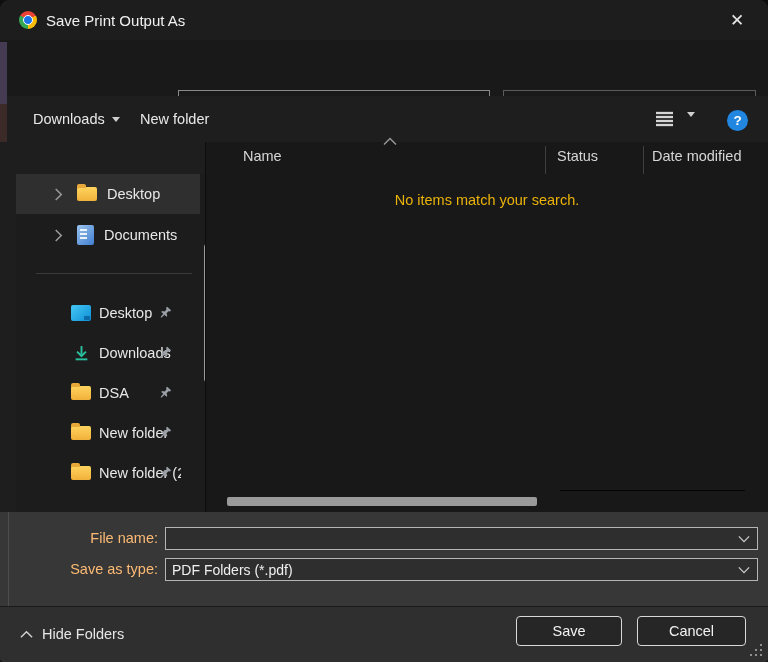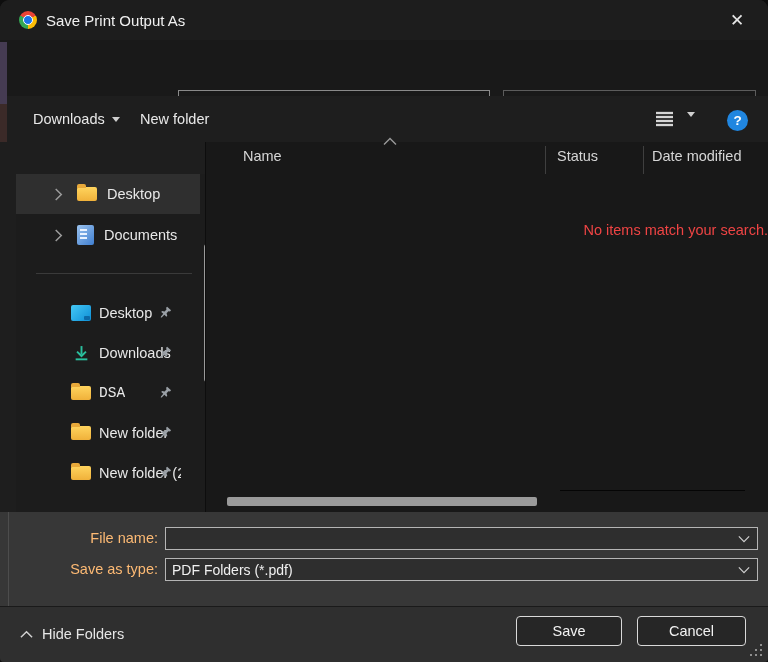--- a/index.html
+++ b/index.html
@@ -74,22 +74,22 @@
            max-width:82px;overflow:hidden;}
   .pin{position:absolute;right:28px;top:13px;}
   .side-scroll{position:absolute;left:188px;top:70px;width:6px;height:138px;background:#9a9a9a;
                border-radius:3px;}
   .vdivider{position:absolute;left:205px;top:0;width:1px;height:370px;background:#0d0d0d;}
 
   .listarea{position:absolute;left:206px;top:0;width:562px;height:370px;background:#181818;}
   .colhead{position:absolute;top:6px;font-size:14.5px;color:#d6d6d6;}
   .sortcaret{position:absolute;left:177px;top:-5px;}
   .coldiv{position:absolute;top:4px;width:1px;height:28px;background:#3f3f3f;}
-  .emptymsg{position:absolute;left:0;top:50px;width:562px;text-align:right;
-            font-size:14.5px;color:#ef4444;margin-top:30px;}
+  .emptymsg{position:absolute;left:0;top:50px;width:562px;text-align:center;
+            font-size:14.5px;color:#eab308;}
   .faintline{position:absolute;left:354px;top:348px;width:185px;height:1px;background:#050505;}
   .hscroll-thumb{position:absolute;left:21px;top:355px;width:310px;height:9px;background:#9a9a9a;
                  border-radius:2px;}
 
   
   .panel{left:0;top:512px;width:768px;height:94px;background:#373737;}
   .edge-line{left:8px;top:512px;width:1px;height:150px;background:#4d4d4d;}
   .formrow{position:absolute;left:0;width:768px;height:23px;display:flex;}
   .formlabel{position:absolute;left:0;width:158px;text-align:right;font-size:14.5px;
              color:#fdba74;line-height:23px;}
@@ -241,21 +241,21 @@
         </span>
         <span class="q-label">Downloads</span>
         <span class="pin">
           <svg width="14" height="14" viewBox="0 0 16 16">
               <g fill="#9aa0a6" transform="rotate(42 8 8)">
                 <path d="M5 1h6v1.8L9.5 3.8v3.2l2.5 1.6v1.4H8.8V14L8 15.2 7.2 14v-4H4V8.6L6.5 7V3.8L5 2.8z"></path>
               </g>
             </svg>
         </span>
       </div>
-      <div class="qrow" style="top:199px;font-family:Liberation Mono, monospace;">
+      <div class="qrow" style="top:199px;">
         <span class="q-icon">
             <span class="folder-ic"></span>
           </span>
         <span class="q-label">DSA</span>
         <span class="pin">
           <svg width="14" height="14" viewBox="0 0 16 16">
               <g fill="#9aa0a6" transform="rotate(42 8 8)">
                 <path d="M5 1h6v1.8L9.5 3.8v3.2l2.5 1.6v1.4H8.8V14L8 15.2 7.2 14v-4H4V8.6L6.5 7V3.8L5 2.8z"></path>
               </g>
             </svg>

